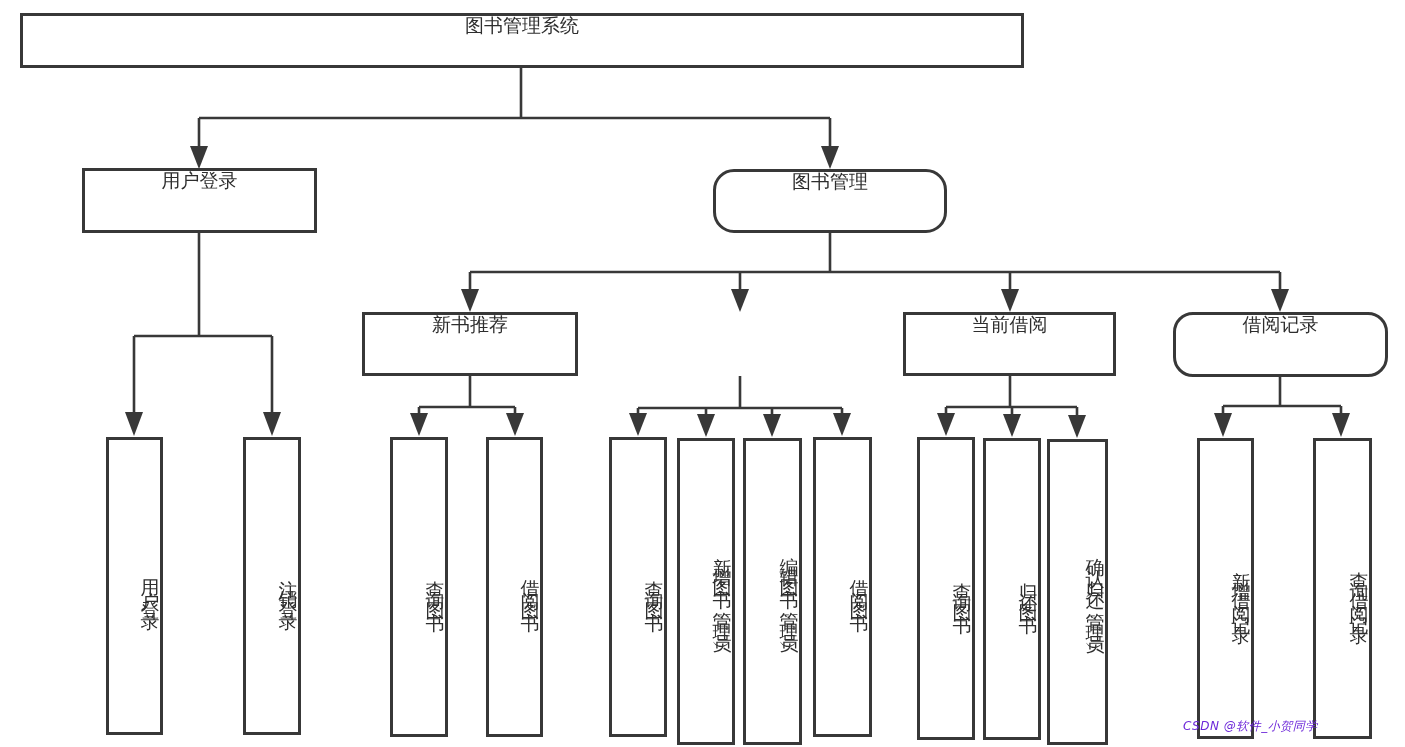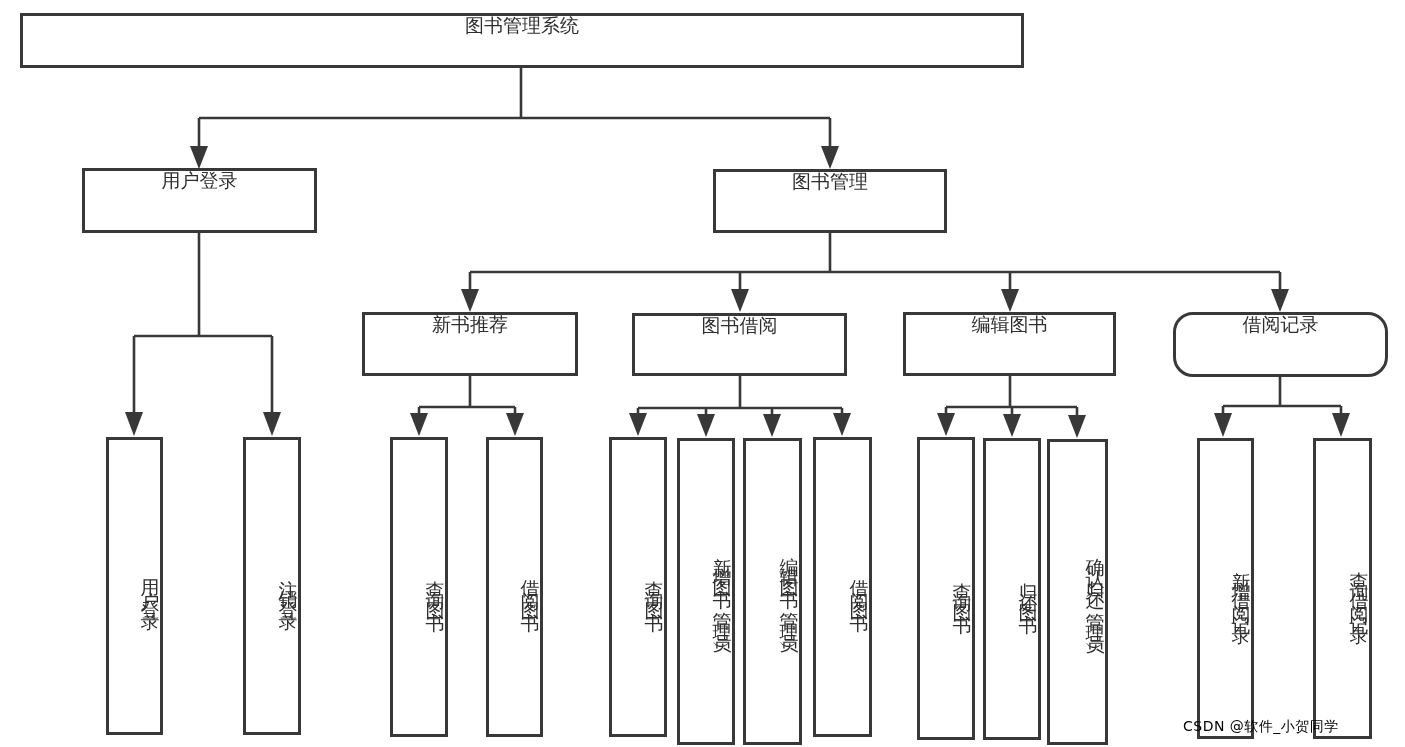--- a/index.html
+++ b/index.html
@@ -47,30 +47,31 @@
   .v-box {
     writing-mode: vertical-rl;
     text-orientation: mixed;
     letter-spacing: 11px;
     font-size: 19px;
   }
   .watermark {
     position: absolute;
     left: 1183px;
     top: 718px;
-    font-size: 14px;
+    font-size: 12px;
     letter-spacing: 0.5px;
-    color: #000000;
+    color: #6d28d9;
     white-space: nowrap;
+    font-style: italic;
   }
 
   
   .n-root        { left: 20px;   top: 13px;  width: 1004px; height: 55px; }
   .n-user-login  { left: 82px;   top: 168px; width: 235px;  height: 65px; }
-  .n-book-mgmt   { left: 713px;  top: 169px; width: 234px;  height: 64px; }
+  .n-book-mgmt   { left: 713px;  top: 169px; width: 234px;  height: 64px; border-radius: 21px; }
   .n-new-books   { left: 362px;  top: 312px; width: 216px;  height: 64px; }
   .n-borrowing   { left: 632px;  top: 313px; width: 215px;  height: 63px; }
   .n-current     { left: 903px;  top: 312px; width: 213px;  height: 64px; }
   .n-records     { left: 1173px; top: 312px; width: 215px;  height: 65px; border-radius: 20px; }
 
   .n-leaf-login       { left: 106px;  top: 437px; width: 57px; height: 298px; }
   .n-leaf-logout      { left: 243px;  top: 437px; width: 58px; height: 298px; }
   .n-leaf-nb-query    { left: 390px;  top: 437px; width: 58px; height: 300px; }
   .n-leaf-nb-borrow   { left: 486px;  top: 437px; width: 57px; height: 300px; }
   .n-leaf-bw-query    { left: 609px;  top: 437px; width: 58px; height: 300px; }
@@ -138,25 +139,22 @@
   <div class="box n-user-login">
     <span>用户登录</span>
   </div>
   <div class="box n-book-mgmt">
     <span>图书管理</span>
   </div>
 
   <div class="box n-new-books">
     <span>新书推荐</span>
   </div>
-  <div class="box n-borrowing">
-    <span>图书借阅</span>
-  </div>
   <div class="box n-current">
-    <span>编辑图书</span>
+    <span>当前借阅</span>
   </div>
   <div class="box n-records">
     <span>借阅记录</span>
   </div>
 
   <div class="box v-box n-leaf-login">
     <span>用户登录</span>
   </div>
   <div class="box v-box n-leaf-logout">
     <span>注销登录</span>

